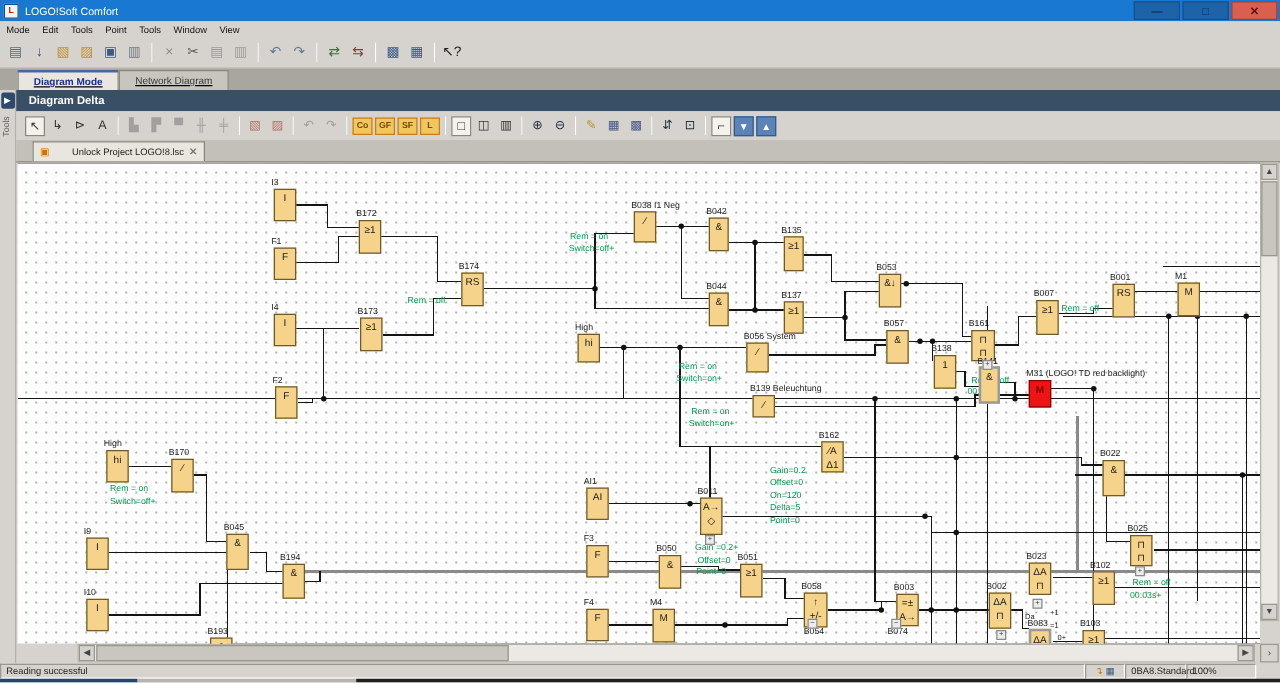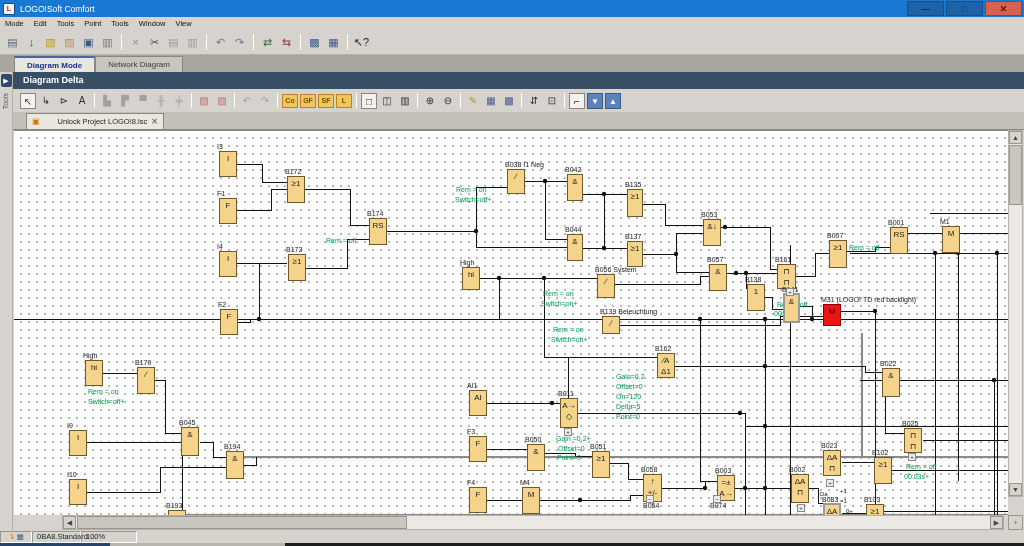--- a/index.html
+++ b/index.html
@@ -15,21 +15,21 @@
   .wbtn.close { background:#d9604f; border-color:#a83a2c; color:#5c0f06; }
 
   
   .menubar { position:absolute; left:0; top:17px; width:1024px; height:13px; display:flex; align-items:center; background:#d6d3ce; }
   .menu-item { padding:0 5px; font-size:7.5px; color:#111; }
   .toolbar { position:absolute; left:0; top:30px; width:1024px; height:25px; background:#d6d3ce; border-bottom:1px solid #b4b1aa; display:flex; align-items:center; padding-left:3px; }
   .tbtn { width:17px; height:17px; margin:0 1px; font-size:11px; text-align:center; line-height:16px; background:transparent; }
   .tsep { width:1px; height:16px; background:#a8a5a0; border-right:1px solid #fff; margin:0 4px; }
 
   
-  .modetabs { position:absolute; left:0; top:55px; width:1024px; height:17px; background:#a9a69f; display:flex; align-items:flex-end; padding-left:14px; }
+  .modetabs { position:absolute; left:0; top:55px; width:1024px; height:17px; background:#a9a69f; display:flex; align-items:flex-end; padding-left:14px;text-decoration:underline; }
   .mtab { height:16px; padding:0 12px; font-size:8px; line-height:16px; border:1px solid #8a8780; border-bottom:none; }
   .mtab.active { background:#e9e6df; color:#1a2f8a; font-weight:bold; border-top:2px solid #4a66a0; }
   .mtab.inactive { background:#c8c5bf; color:#3a3a3a; }
 
   
   .tools-strip { position:absolute; left:0; top:72px; width:13px; height:459px; background:#d6d3ce; border-right:1px solid #b4b1aa; }
   .tools-arrow { width:11px; height:13px; margin:2px auto 0; background:#2d4a6e; color:#fff; font-size:7px; text-align:center; line-height:13px; border-radius:2px; }
   .tools-label { margin-top:6px; writing-mode:vertical-rl; transform:rotate(180deg); font-size:7px; color:#5a5a5a; margin-left:2px; }
 
   
@@ -543,20 +543,21 @@
 </div>
 <div class="hs-left"></div>
 <div class="hscroll">
   <div class="sbtn" style="left:0; top:0;">◀</div>
   <div class="hthumb"></div>
   <div class="sbtn" style="left:auto; right:0; top:0;">▶</div>
 </div>
 <div class="corner-btn">›</div>
 
 <div class="statusbar">
+  <div class="scell left">Reading successful</div>
   <div class="scell icons">
     <span style="color:#d07000;">↴</span>
     <span style="color:#345a7a;">▦</span>
   </div>
   <div class="scell dev">0BA8.Standard</div>
   <div class="scell zoom">100%</div>
 </div>
 <div class="bottom-strip">
   <div class="bs-seg" style="left:0; width:110px; background:#24456e;"></div>
   <div class="bs-seg" style="left:110px; width:175px; background:#b8b5ae;"></div>

